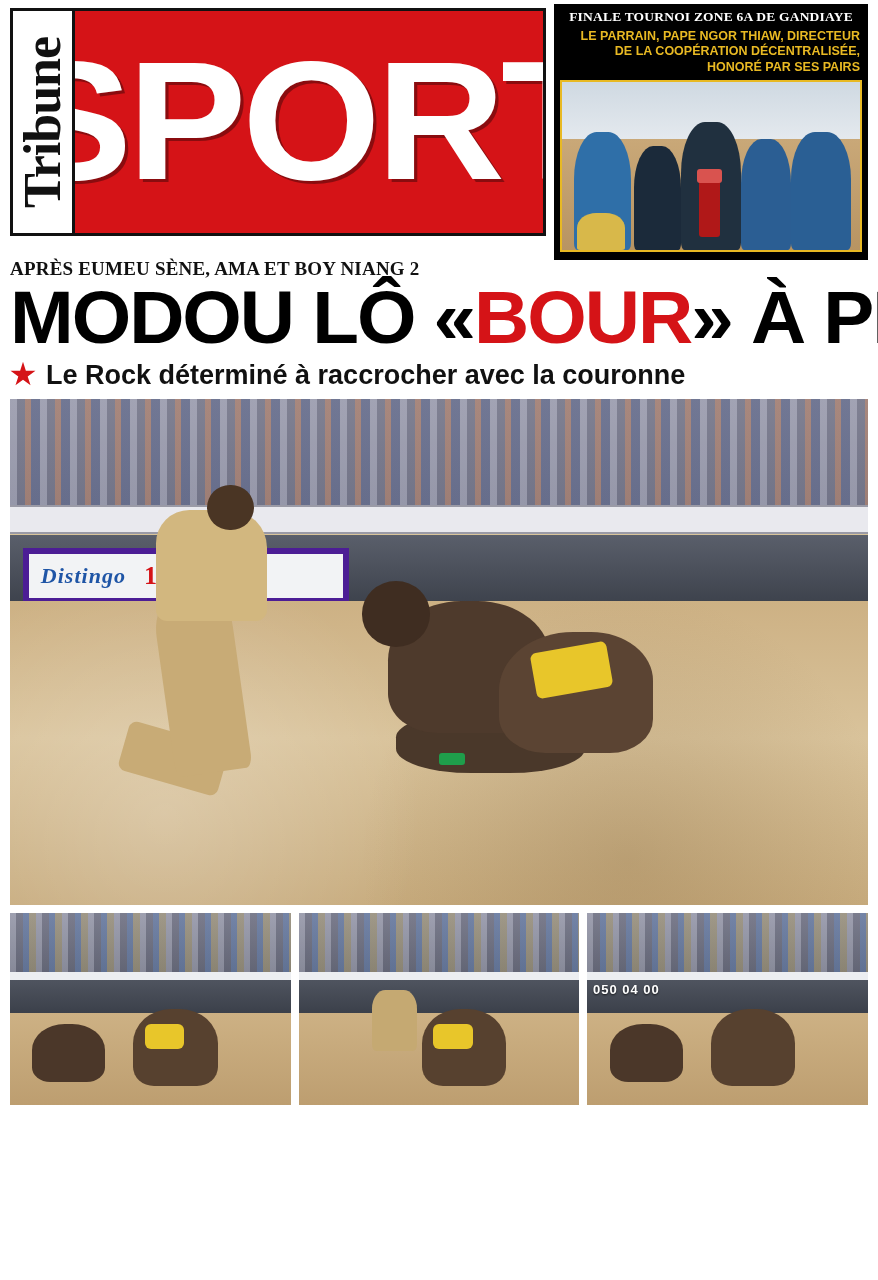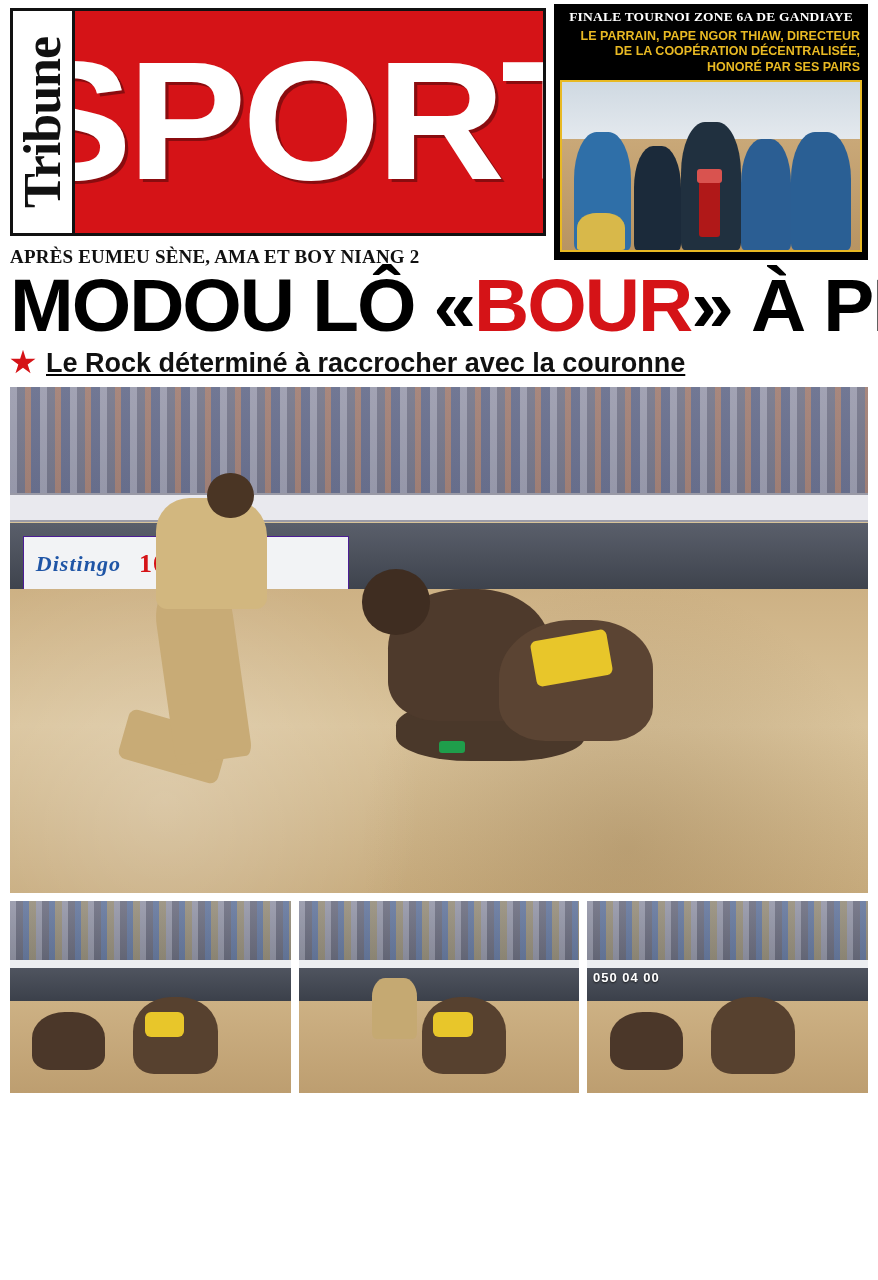--- a/index.html
+++ b/index.html
@@ -151,21 +151,21 @@
     content: "";
     position: absolute;
     top: -10px; left: -2px;
     width: calc(100% + 4px); height: 14px;
     background: #d9534f;
     border-radius: 3px;
   }
 
   
   .kicker {
-    margin-top: 6px;
+    margin-top: 18px;
     font-family: "Liberation Serif", serif;
     font-weight: bold;
     font-size: 19px;
     color: #111;
     letter-spacing: 0.2px;
   }
 
   
   .headline {
     margin-top: 2px;
@@ -185,21 +185,20 @@
   .bullets {
     margin-top: 8px;
     display: flex;
     flex-direction: column;
     gap: 6px;
   }
   .bullet-row {
     display: flex;
     align-items: center;
     gap: 10px;
-    text-decoration: underline;
   }
   .star {
     width: 26px;
     height: 26px;
     flex: 0 0 26px;
     background: #d51317;
     clip-path: polygon(50% 0%, 61% 35%, 98% 35%, 68% 57%, 79% 91%, 50% 70%, 21% 91%, 32% 57%, 2% 35%, 39% 35%);
   }
   .bullet-text {
     font-family: "Liberation Sans", sans-serif;
@@ -240,21 +239,21 @@
   }
   .mp-barrier {
     position: absolute; left: 0; right: 0; top: 27%; height: 13%;
     background: linear-gradient(#5a5f6b, #3e434d);
   }
   .mp-banner {
     position: absolute;
     left: 1.5%; top: 29.5%;
     width: 38%; height: 11%;
     background: #f2f3f5;
-    border: 1px solid #4c1d95;
+    border: 6px solid #4c1d95;
     color: #1f55a6;
     font-family: "Liberation Serif", serif;
     font-style: italic;
     font-weight: bold;
     font-size: 22px;
     display: flex;
     align-items: center;
     padding-left: 12px;
     box-sizing: border-box;
     letter-spacing: 1px;

